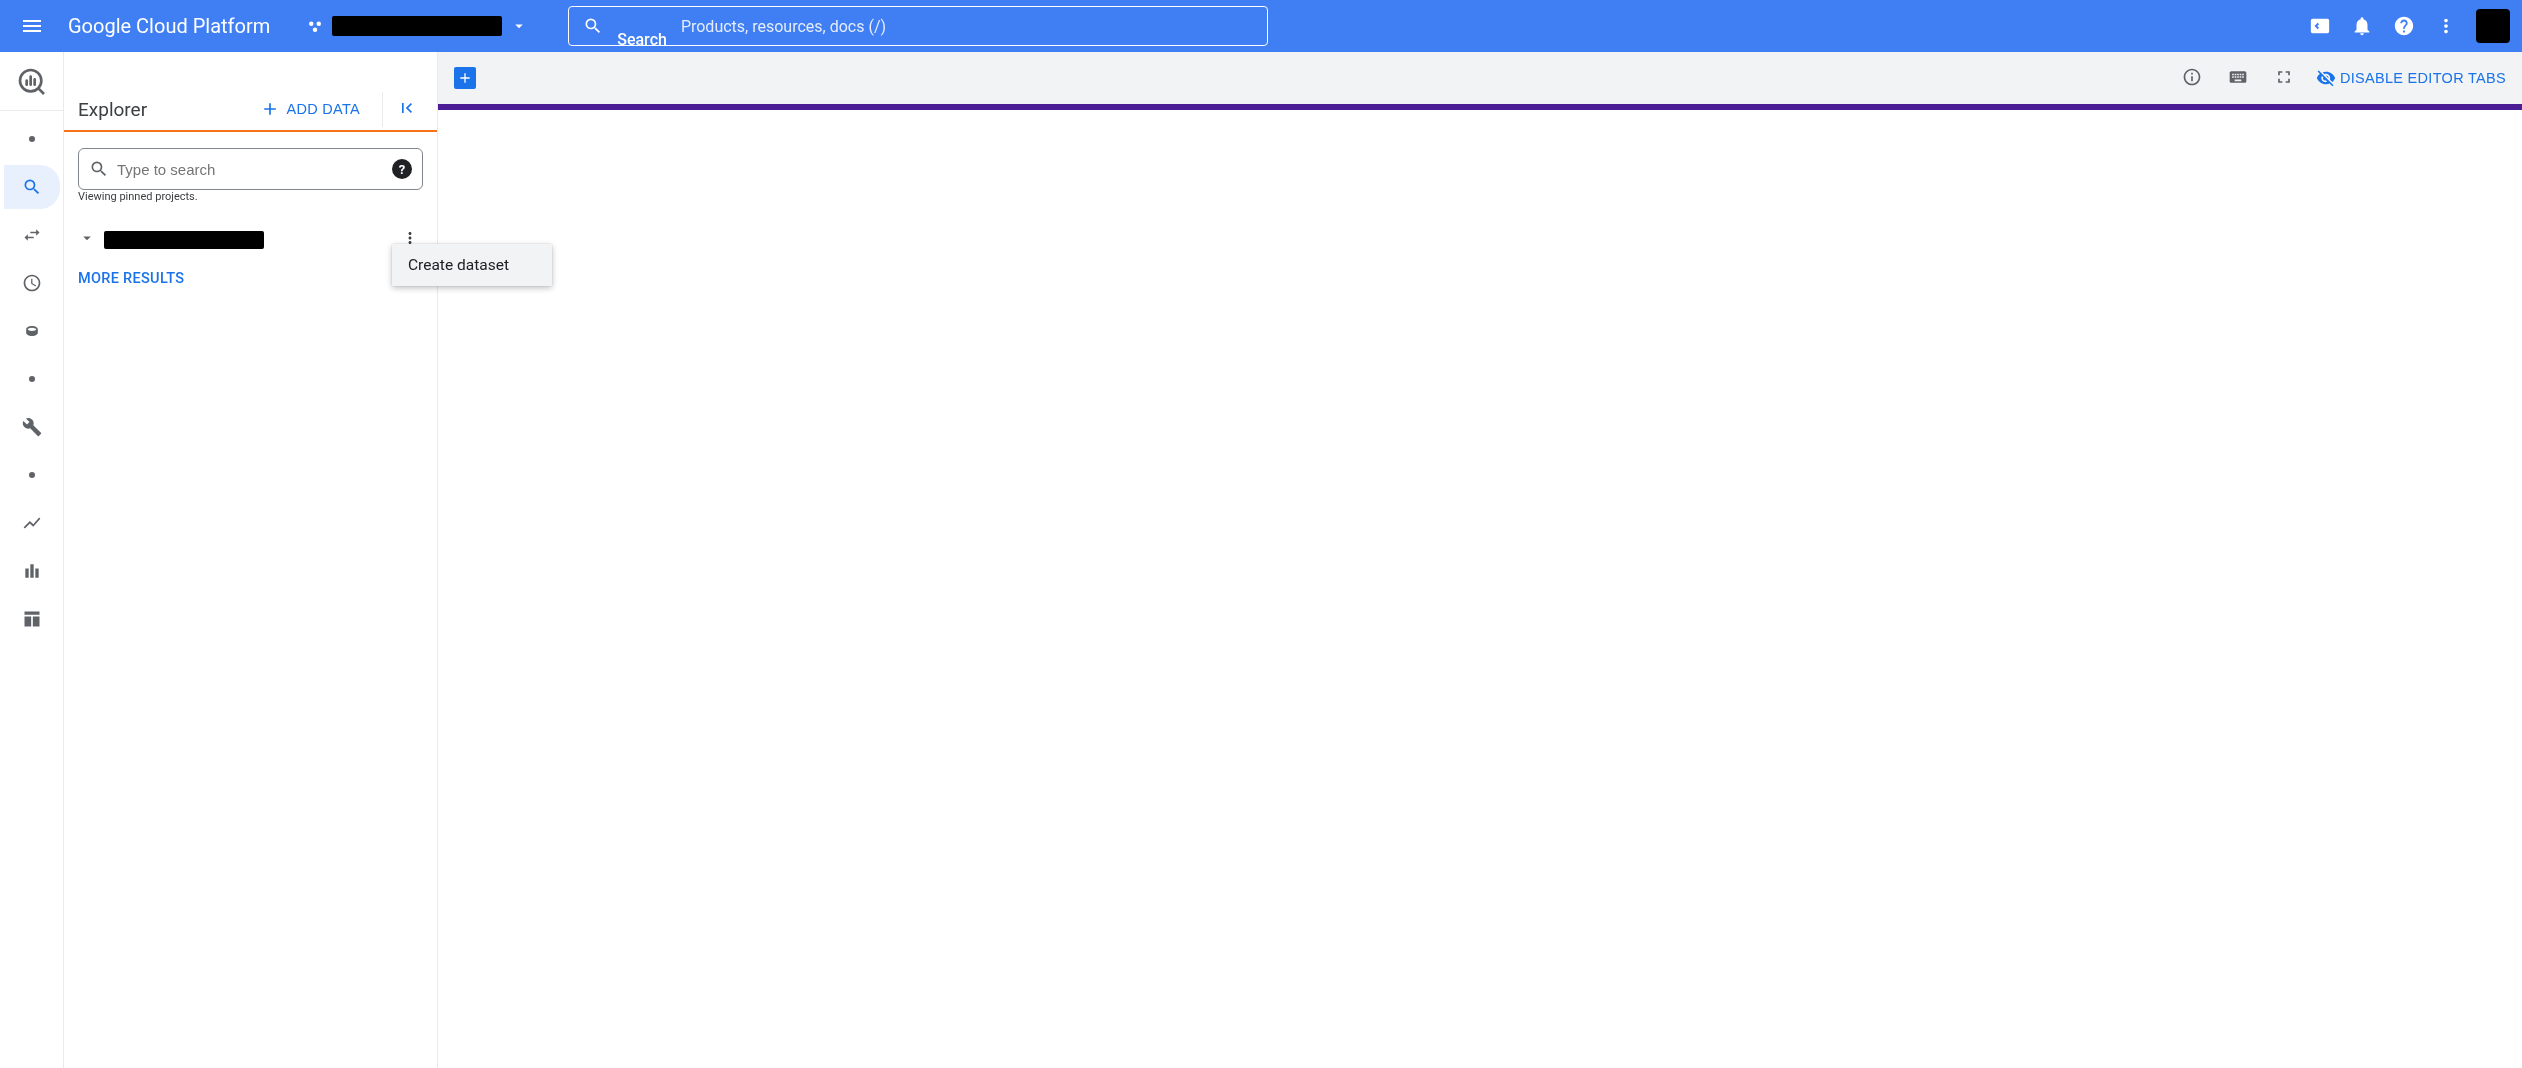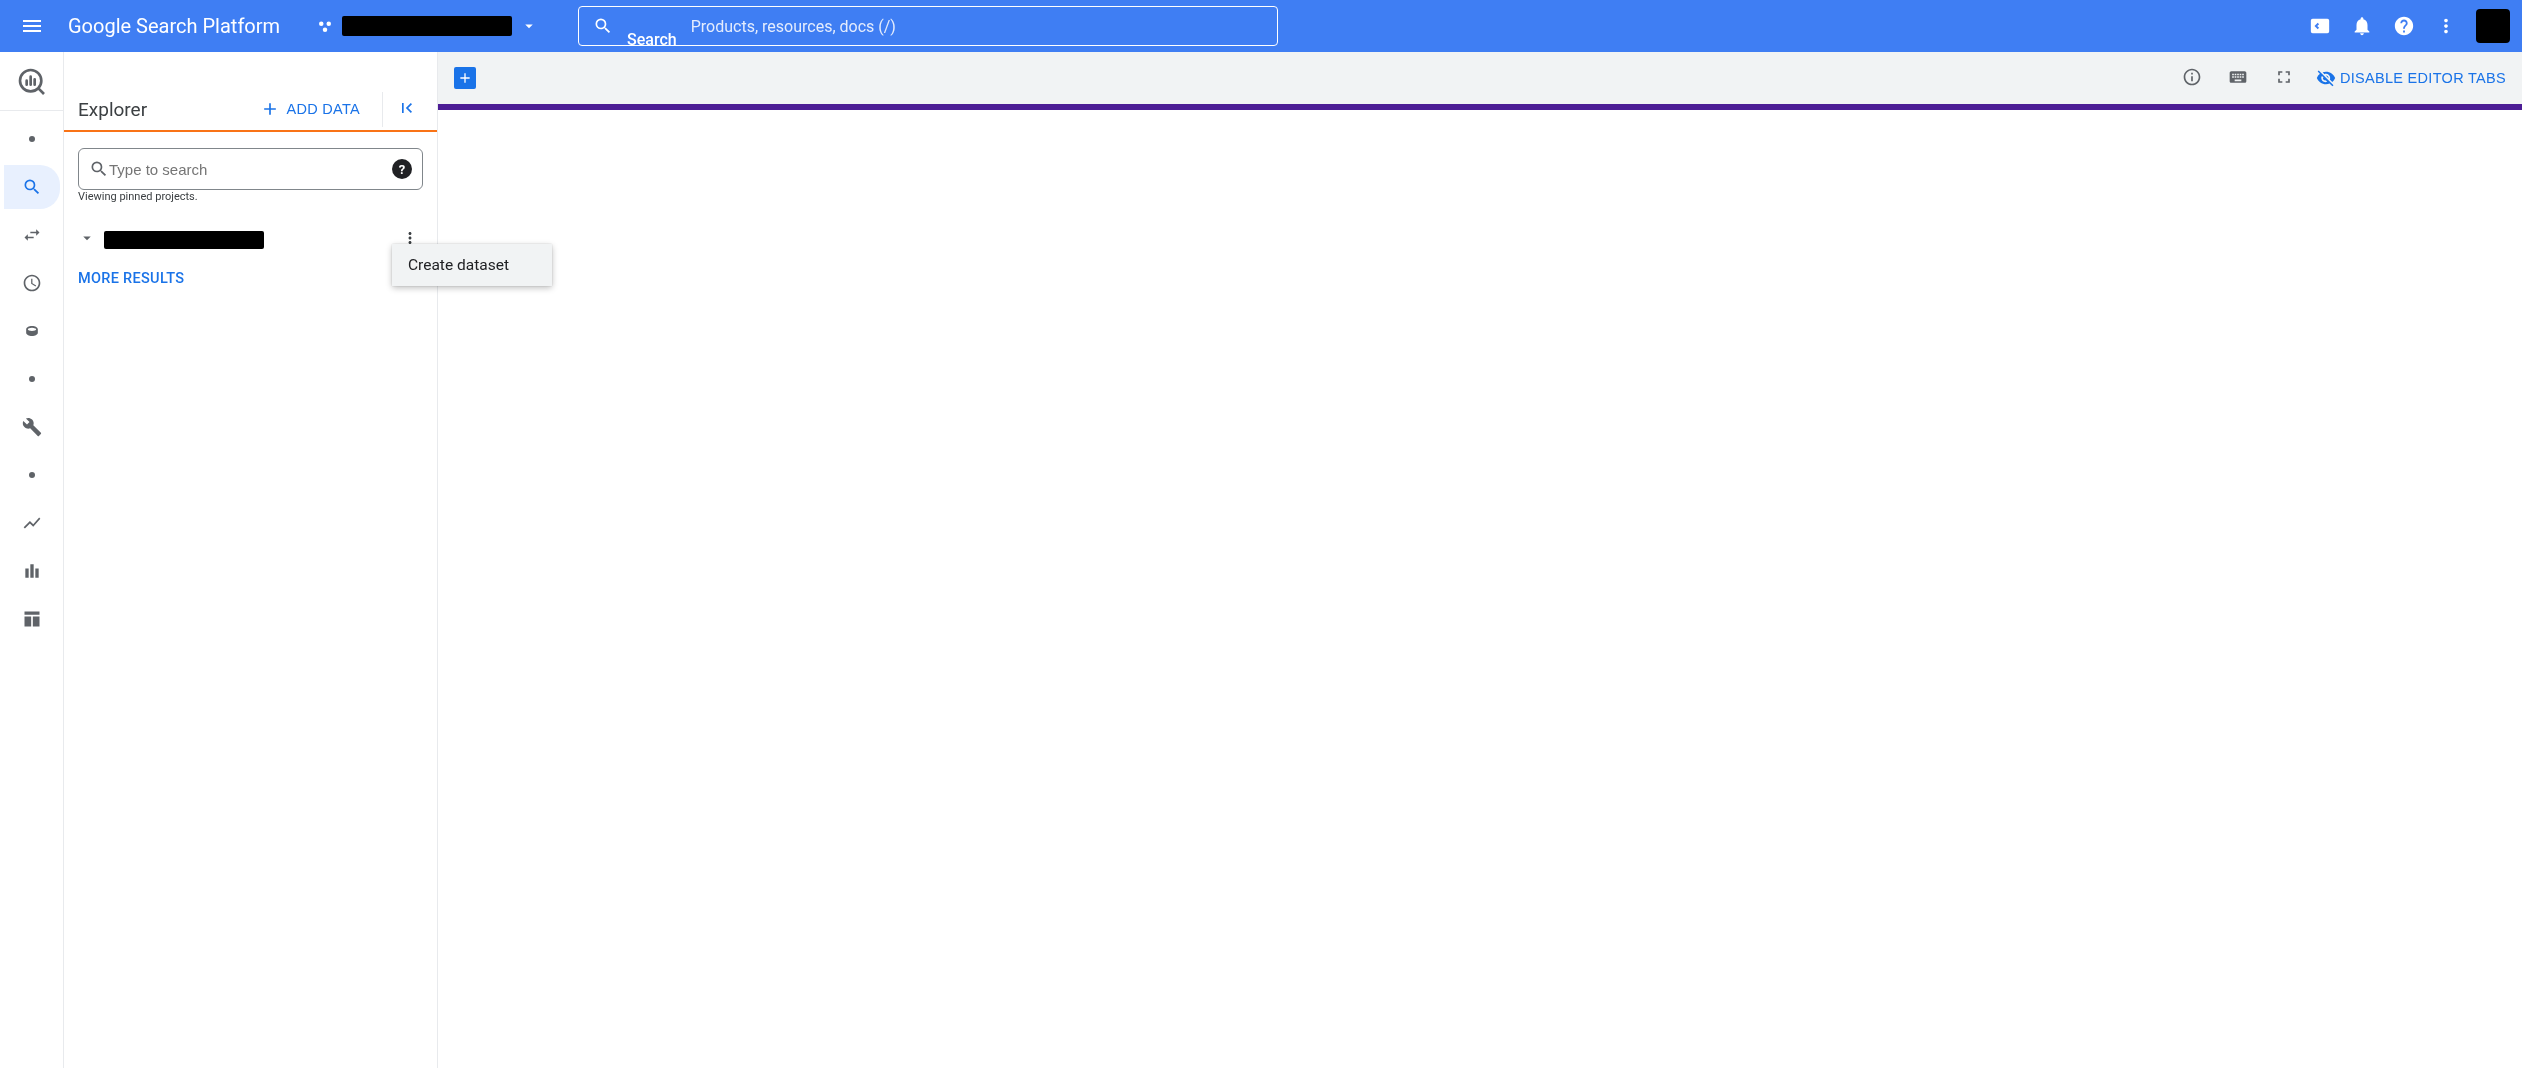--- a/index.html
+++ b/index.html
@@ -126,21 +126,21 @@
     padding-left: 14px;
   }
   .collapse-btn svg { fill: #1a73e8; }
 
   .explorer-body { padding: 16px 14px; position: relative; }
   .search-field {
     height: 42px;
     border: 1px solid #80868b;
     border-radius: 6px;
     display: flex; align-items: center;
-    padding: 0 10px; gap: 0;
+    padding: 0 10px; gap: 8px;
   }
   .search-field svg { fill: #5f6368; width: 20px; height: 20px; }
   .search-input {
     flex: 1; border: none; outline: none; font-size: 15px;
     background: transparent;
   }
   .help-circle {
     width: 20px; height: 20px; background: #202124; color: #fff;
     border-radius: 50%; display: flex; align-items: center; justify-content: center;
     font-size: 13px; font-weight: bold;
@@ -211,21 +211,21 @@
 </style>
 </head>
 <body>
 
 <div class="header">
   <button class="icon-btn hamburger">
     <svg width="24" height="24" viewBox="0 0 24 24">
         <path d="M3 18h18v-2H3v2zm0-5h18v-2H3v2zm0-7v2h18V6H3z"></path>
       </svg>
   </button>
-  <div class="platform-title">Google Search Platform</div>
+  <div class="platform-title">Google Cloud Platform</div>
   <div class="project-selector">
     <svg width="18" height="18" viewBox="0 0 24 24" fill="#fff">
         <circle cx="7" cy="9" r="3"></circle>
         <circle cx="17" cy="9" r="3"></circle>
         <circle cx="12" cy="17" r="3"></circle>
       </svg>
     <div class="project-name-redacted"></div>
     <svg width="18" height="18" viewBox="0 0 24 24" fill="#fff">
         <path d="M7 10l5 5 5-5z"></path>
       </svg>

